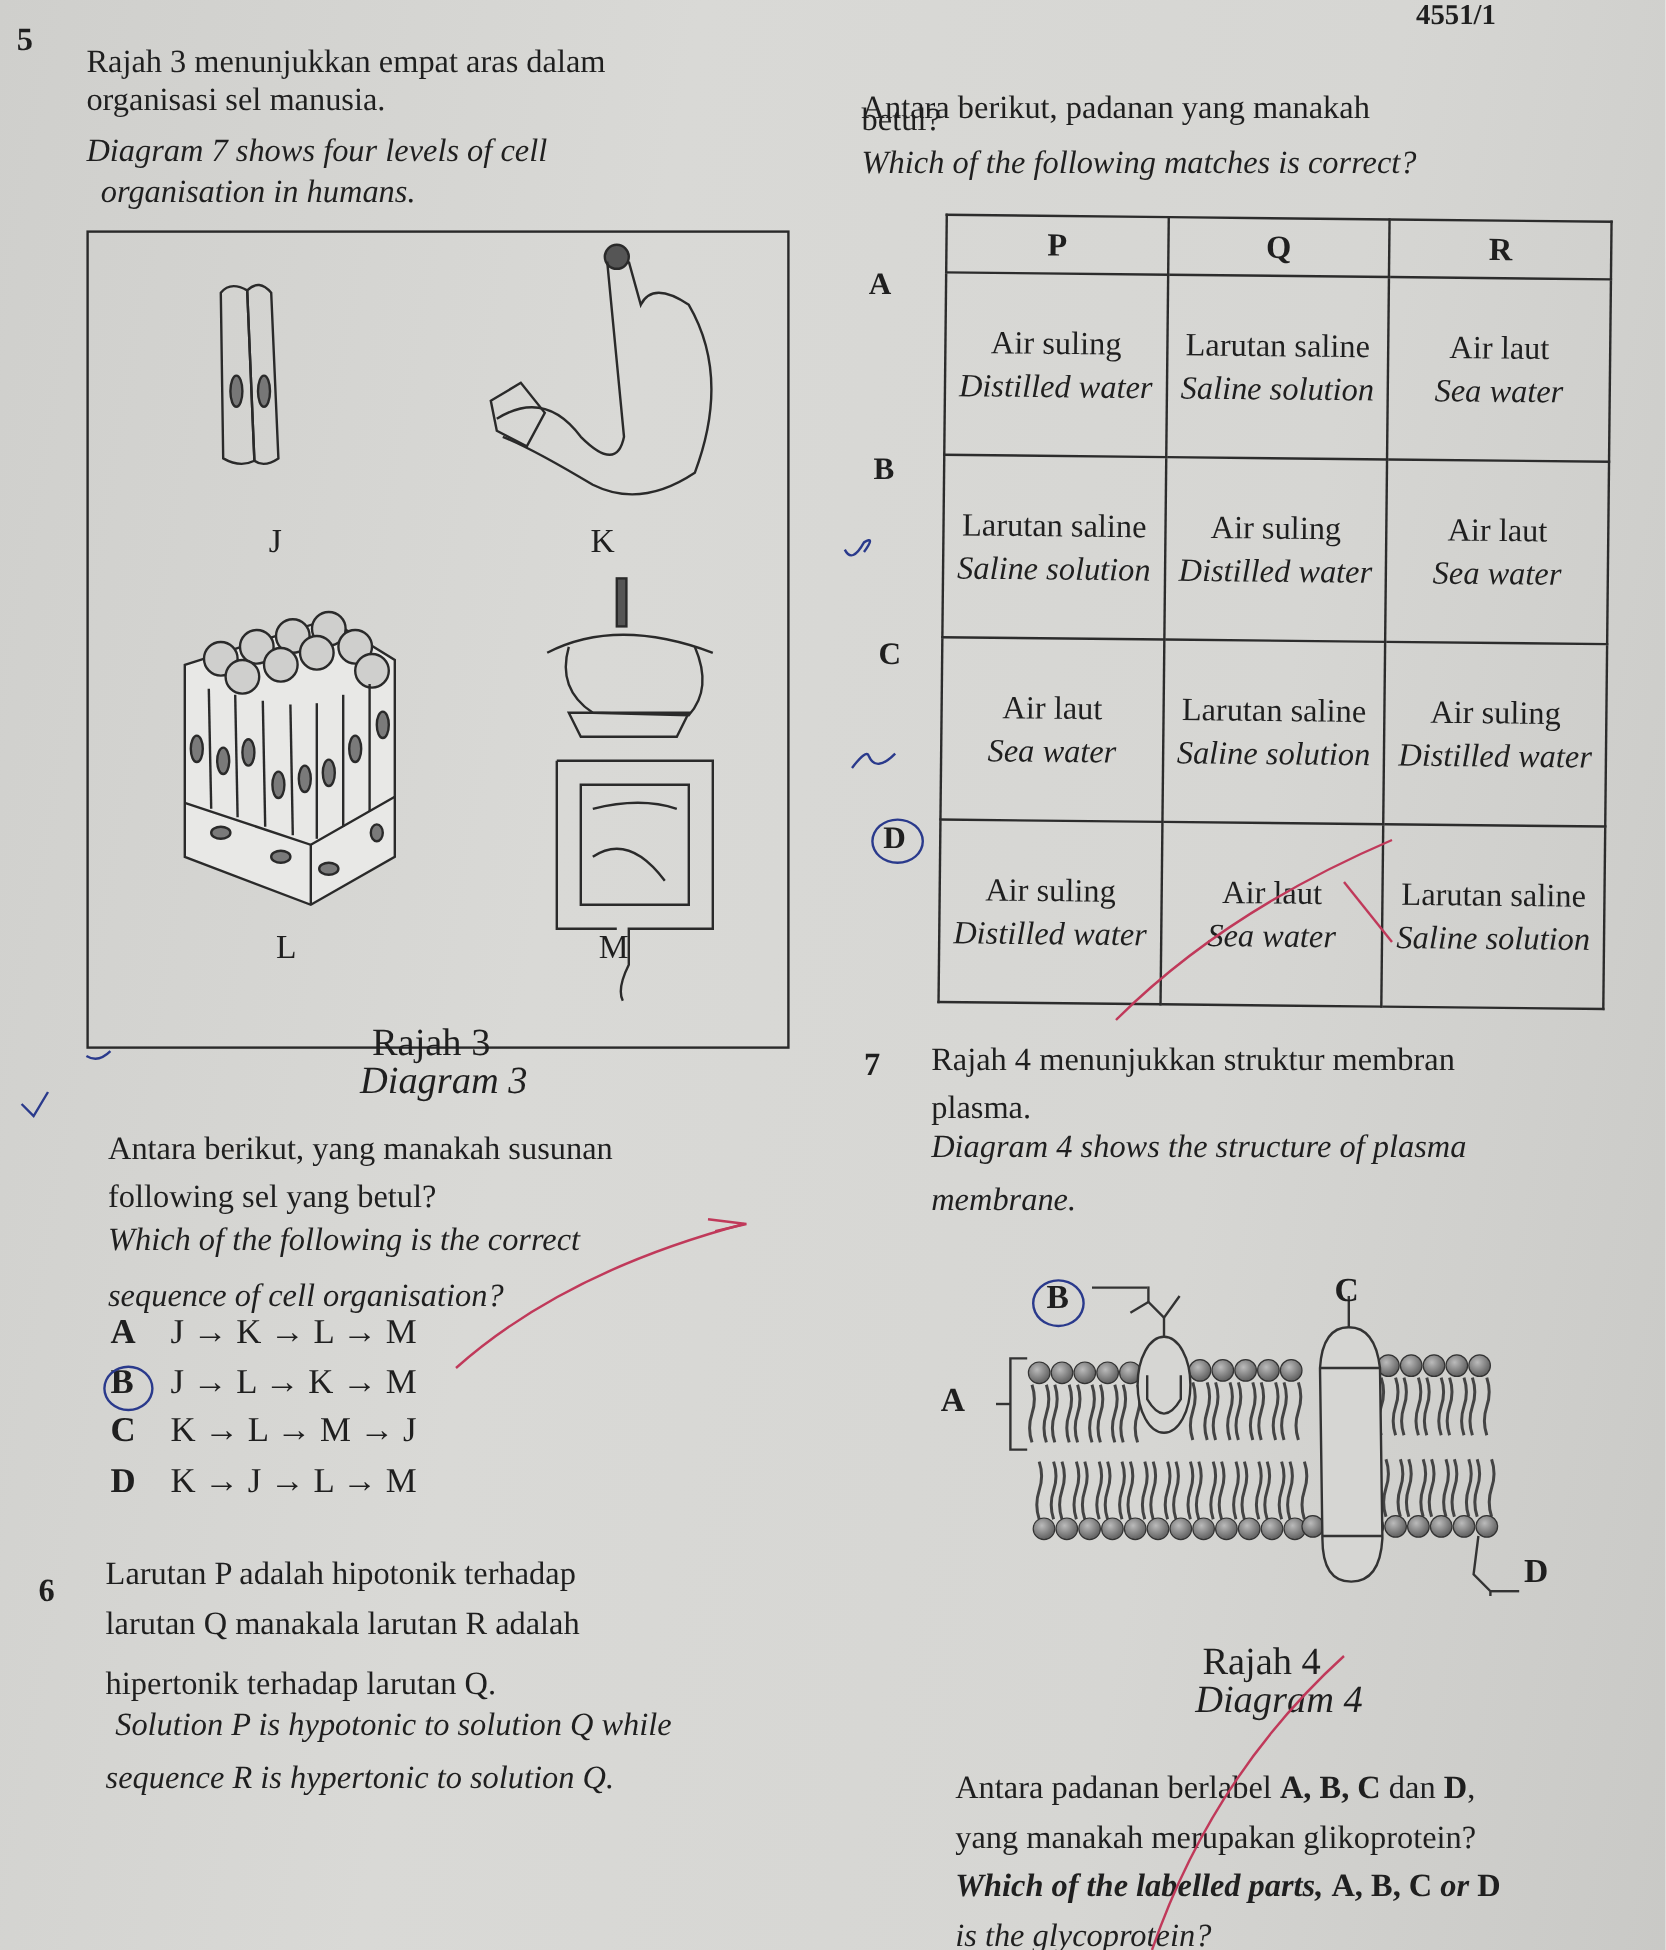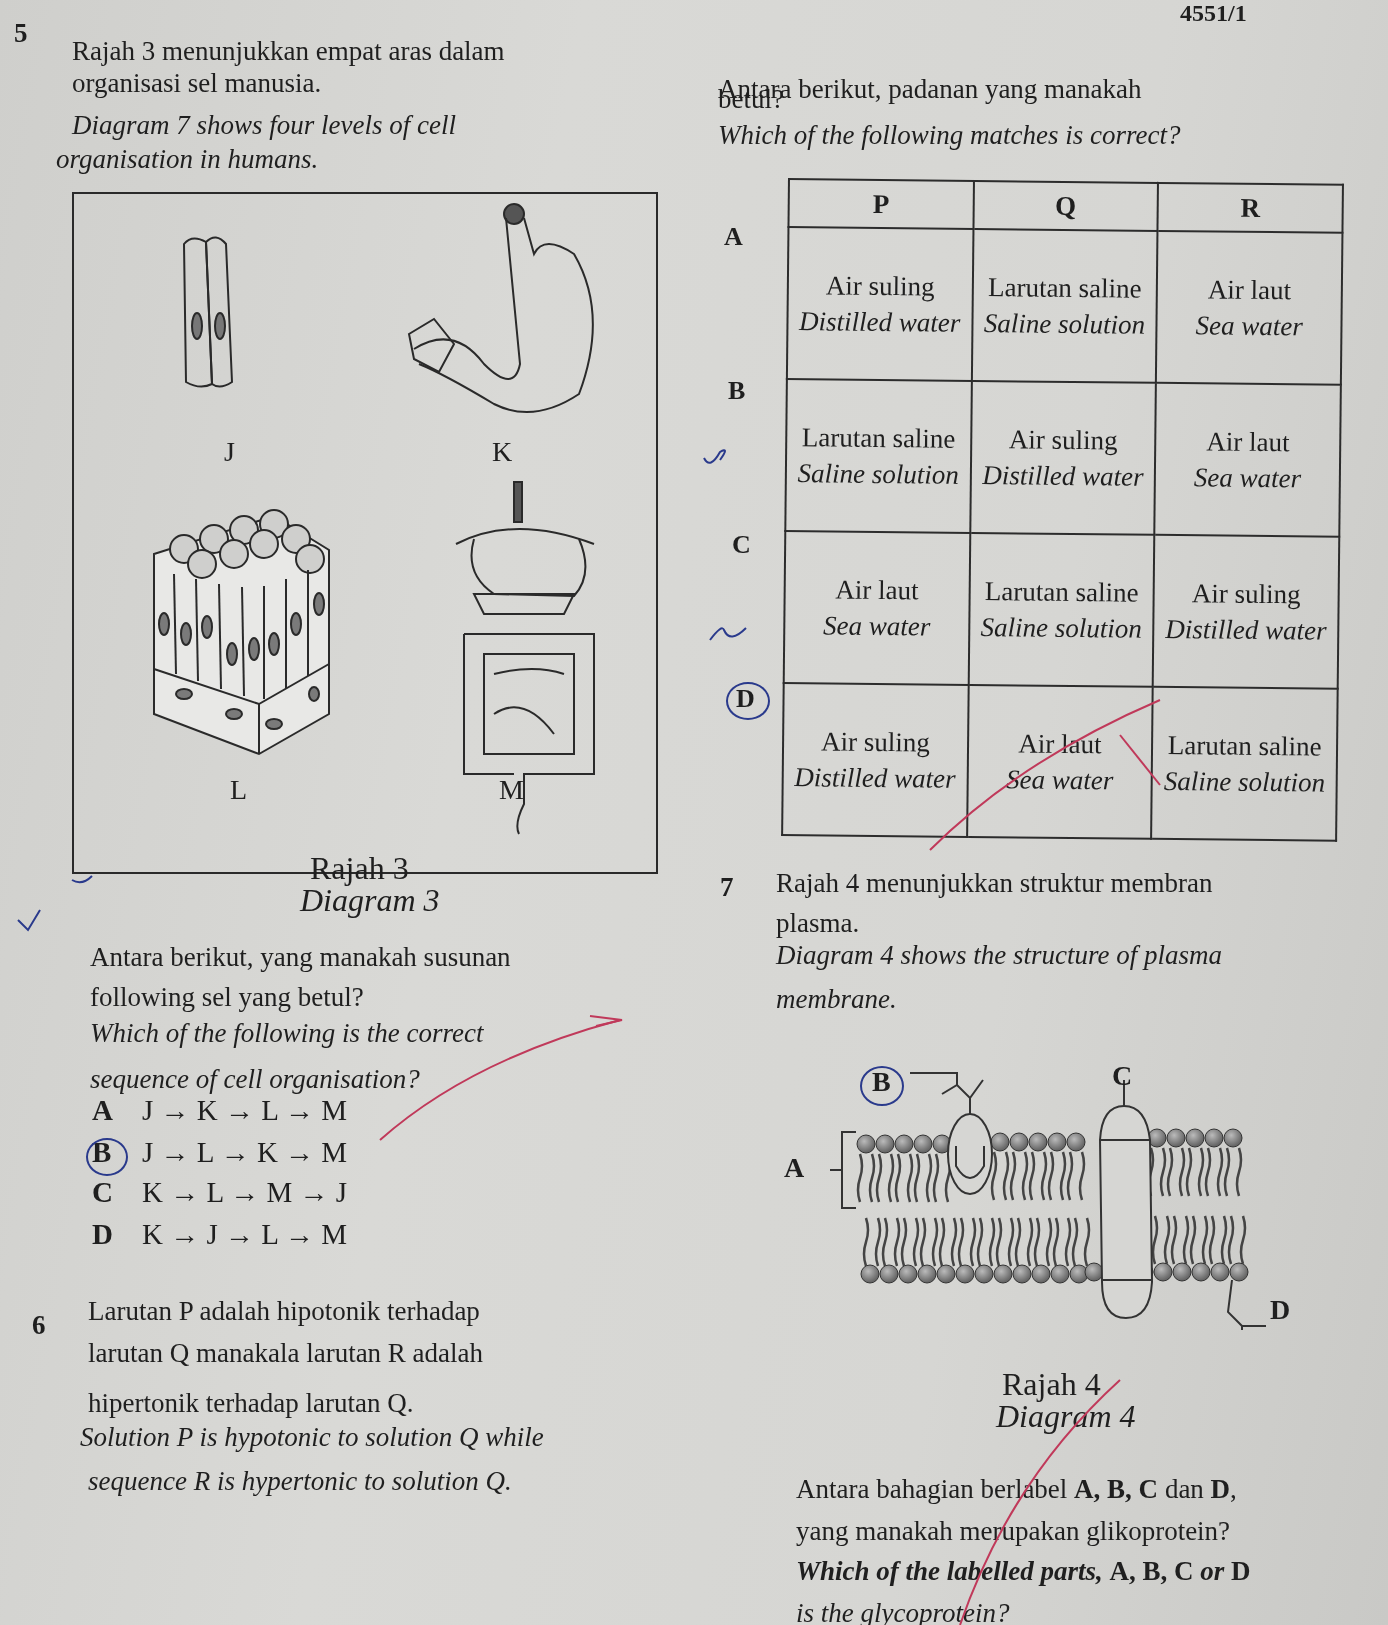--- a/index.html
+++ b/index.html
@@ -34,21 +34,21 @@
 </style>
 </head>
 <body>
 
 <div class="abs b" style="left:1180px; top:0px; font-size:24px;">4551/1</div>
 
 <div class="abs qnum" style="left:14px; top:18px;">5</div>
 <div class="abs txt" style="left:72px; top:32px;">Rajah 3 menunjukkan empat aras dalam</div>
 <div class="abs txt" style="left:72px; top:64px;">organisasi sel manusia.</div>
 <div class="abs txt it" style="left:72px; top:106px;">Diagram 7 shows four levels of cell</div>
-<div class="abs txt it" style="left:56px; top:140px;">organisation in humans.</div>
+<div class="abs txt it" style="left:84px; top:140px;">organisation in humans.</div>
 
 <div class="diag3">
   <svg width="582" height="678" viewBox="0 0 582 678">
 
     <g fill="none" stroke="#2a2a2a" stroke-width="2">
       <path d="M110 50 Q118 40 132 48 L138 190 Q126 196 112 188 Z"></path>
       <path d="M132 48 Q142 38 152 50 L158 188 Q146 196 138 190 Z"></path>
       <ellipse cx="123" cy="132" rx="5" ry="13" fill="#777"></ellipse>
       <ellipse cx="146" cy="132" rx="5" ry="13" fill="#777"></ellipse>
     </g>
@@ -136,21 +136,21 @@
   <span class="ol">C</span><span>K → L → M → J</span>
 </div>
 <div class="opt" style="top:1218px;">
   <span class="ol">D</span><span>K → J → L → M</span>
 </div>
 
 <div class="abs qnum" style="left:32px; top:1310px;">6</div>
 <div class="abs txt" style="left:88px; top:1292px;">Larutan P adalah hipotonik terhadap</div>
 <div class="abs txt" style="left:88px; top:1334px;">larutan Q manakala larutan R adalah</div>
 <div class="abs txt" style="left:88px; top:1384px;">hipertonik terhadap larutan Q.</div>
-<div class="abs txt it" style="left:80px; top:1418px;text-align:right;">Solution P is hypotonic to solution Q while</div>
+<div class="abs txt it" style="left:96px; top:1418px;text-align:right;">Solution P is hypotonic to solution Q while</div>
 <div class="abs txt it" style="left:88px; top:1462px;">sequence R is hypertonic to solution Q.</div>
 
 <div class="abs txt" style="left:718px; top:50px;margin-top:20px;">Antara berikut, padanan yang manakah</div>
 <div class="abs txt" style="left:718px; top:80px;text-align:right;">betul?</div>
 <div class="abs txt it" style="left:718px; top:116px;">Which of the following matches is correct?</div>
 
 <div class="row-letter" style="left:724px; top:222px;">A</div>
 <div class="row-letter" style="left:728px; top:376px;">B</div>
 <div class="row-letter" style="left:732px; top:530px;">C</div>
 <div class="row-letter" style="left:736px; top:684px;">D</div>
@@ -316,21 +316,21 @@
 <div class="abs b" style="left:784px; top:1152px; font-size:28px;">A</div>
 <div class="abs b" style="left:872px; top:1066px; font-size:28px;">B</div>
 <span class="abs" style="left:860px; top:1066px; width:40px; height:36px; border:2px solid #2a3a8c; border-radius:50%;"></span>
 <div class="abs b" style="left:1112px; top:1060px; font-size:28px;">C</div>
 <div class="abs b" style="left:1270px; top:1294px; font-size:28px;">D</div>
 
 <div class="abs caption" style="left:1002px; top:1366px;">Rajah 4</div>
 <div class="abs caption it" style="left:996px; top:1398px;">Diagram 4</div>
 
 <div class="abs txt" style="left:796px; top:1470px;">
-  <span>Antara bahagian berlabel </span><b>A, B, C</b><span> dan </span><b>D</b><span>,</span>
+  <span>Antara padanan berlabel </span><b>A, B, C</b><span> dan </span><b>D</b><span>,</span>
 </div>
 <div class="abs txt" style="left:796px; top:1512px;">yang manakah merupakan glikoprotein?</div>
 <div class="abs txt it" style="left:796px; top:1552px;font-weight:bold;">
   <span>Which of the labelled parts, </span><b style="font-style:normal">A, B, C</b><span> or </span><b style="font-style:normal">D</b>
 </div>
 <div class="abs txt it" style="left:796px; top:1594px;">is the glycoprotein?</div>
 
 <svg class="abs" style="left:0; top:0; pointer-events:none;" width="1388" height="1625">
   <path d="M380 1140 Q470 1060 620 1020" stroke="#c0395a" stroke-width="2" fill="none"></path>
   <path d="M590 1016 L622 1020 L596 1026" stroke="#c0395a" stroke-width="2" fill="none"></path>

